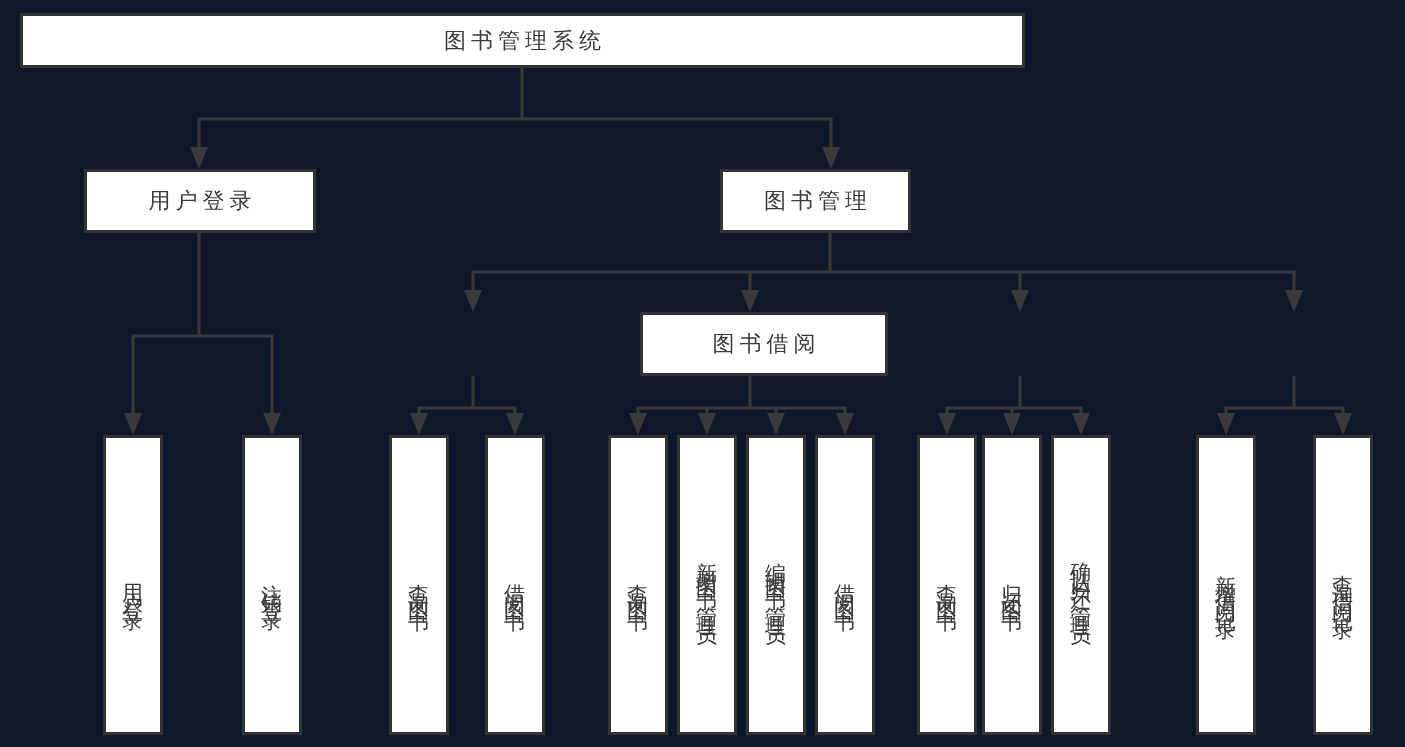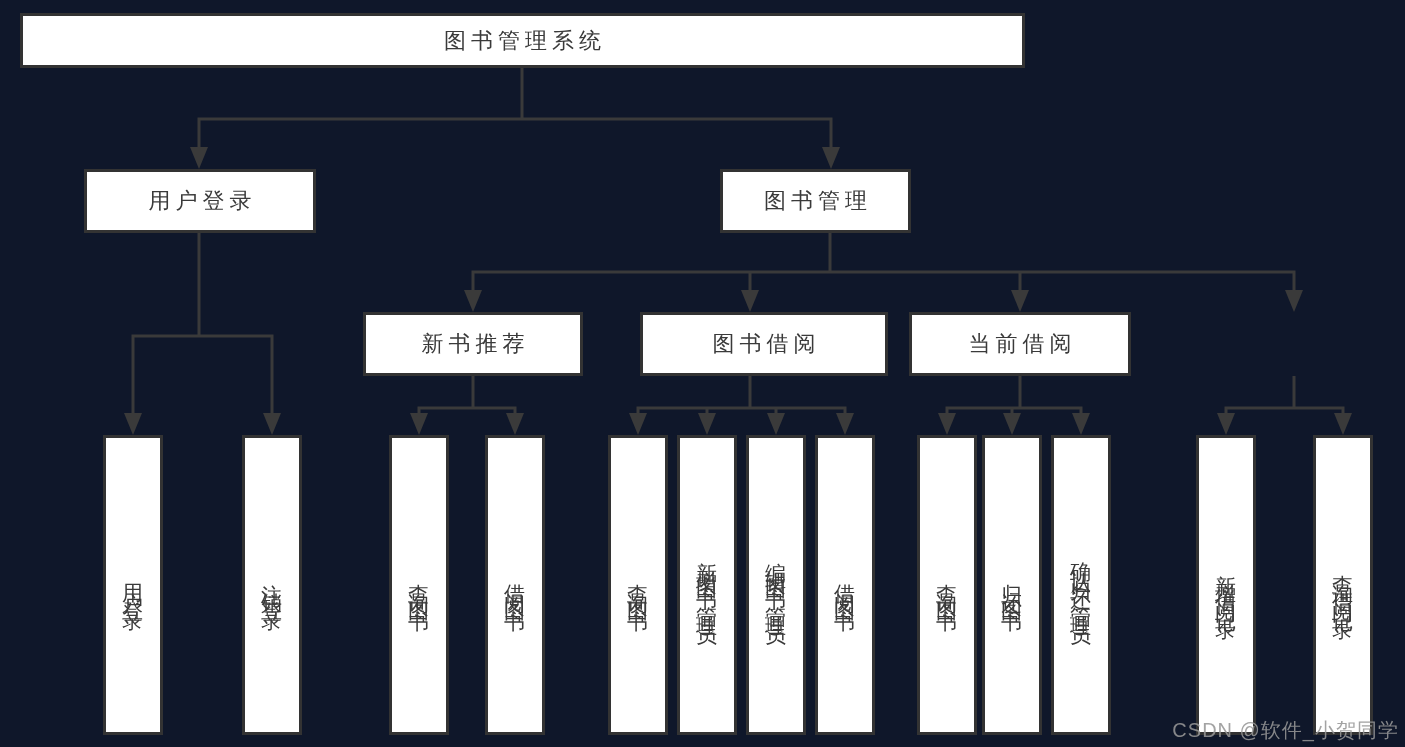--- a/index.html
+++ b/index.html
@@ -120,28 +120,22 @@
     <span>图书管理系统</span>
   </div>
 
   <div class="node h-node" style="left:84px; top:169px; width:232px; height:64px;">
     <span>用户登录</span>
   </div>
   <div class="node h-node" style="left:720px; top:169px; width:191px; height:64px;">
     <span>图书管理</span>
   </div>
 
-  <div class="node h-node" style="left:363px; top:312px; width:220px; height:64px;">
-    <span>新书推荐</span>
-  </div>
   <div class="node h-node" style="left:640px; top:312px; width:248px; height:64px;">
     <span>图书借阅</span>
-  </div>
-  <div class="node h-node" style="left:909px; top:312px; width:222px; height:64px;">
-    <span>当前借阅</span>
   </div>
 
   <div class="node v-node" style="left:103px; top:435px; width:60px; height:300px;">
     <span class="vtext">用户登录</span>
   </div>
   <div class="node v-node" style="left:242px; top:435px; width:60px; height:300px;">
     <span class="vtext">注销登录</span>
   </div>
 
   <div class="node v-node" style="left:389px; top:435px; width:60px; height:300px;">
@@ -174,15 +168,14 @@
     <span class="vtext">确认归还（管理员）</span>
   </div>
 
   <div class="node v-node" style="left:1196px; top:435px; width:60px; height:300px;">
     <span class="vtext">新增借阅记录</span>
   </div>
   <div class="node v-node" style="left:1313px; top:435px; width:60px; height:300px;">
     <span class="vtext">查询借阅记录</span>
   </div>
 
-  <div class="watermark">CSDN @软件_小贺同学</div>
 
 </div>
 
 </body></html>

